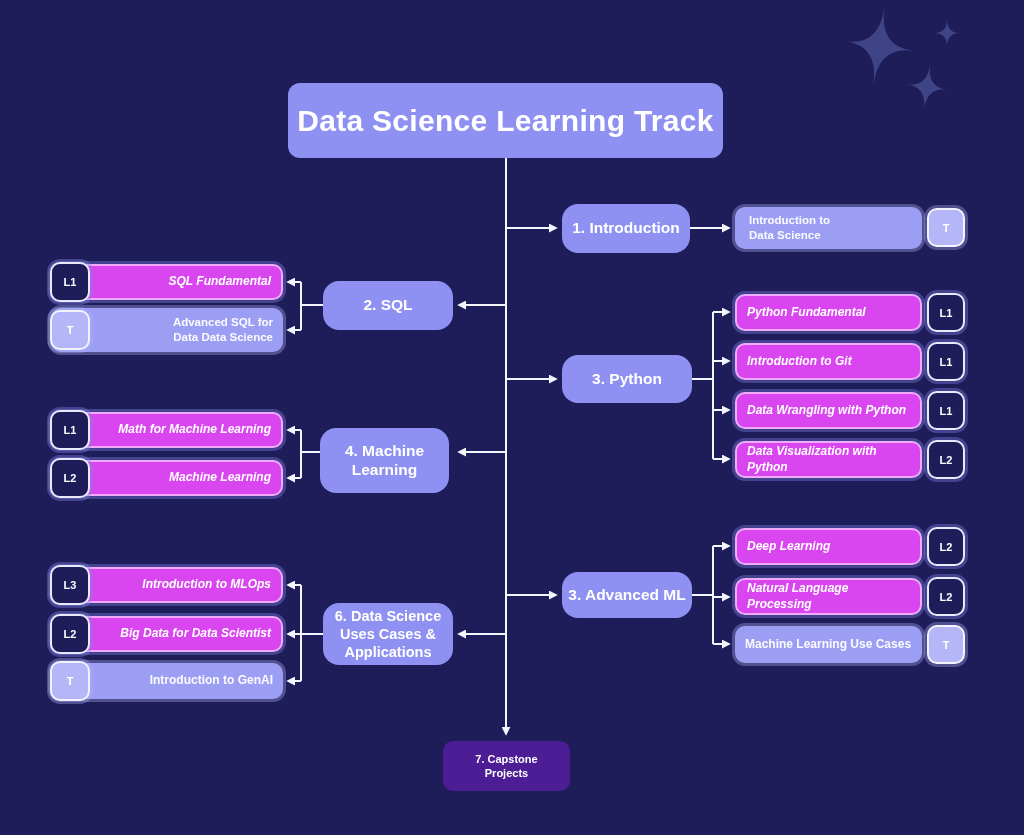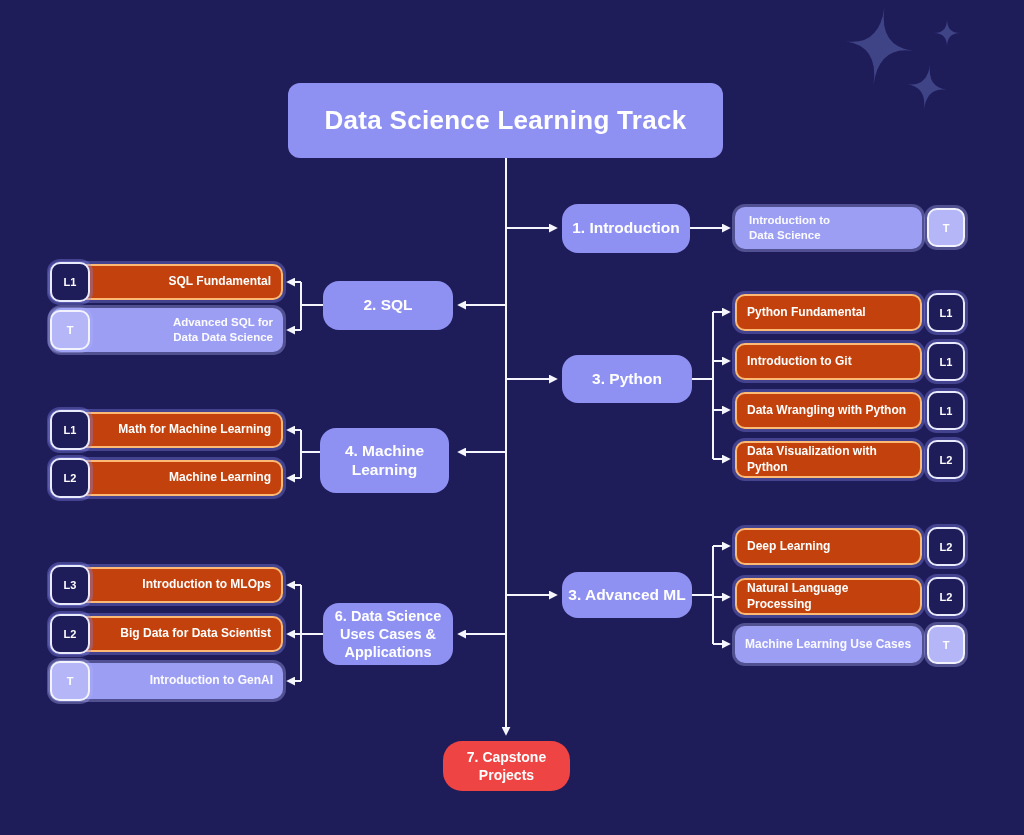--- a/index.html
+++ b/index.html
@@ -7,38 +7,39 @@
     position:relative;width:1024px;height:835px;background:#1f1c5a;
     overflow:hidden;font-family:"Liberation Sans","DejaVu Sans",sans-serif;
   }
   .canvas svg.connectors{position:absolute;left:0;top:0;z-index:1;}
   .box{
     position:absolute;box-sizing:border-box;display:flex;align-items:center;
     font-weight:bold;color:#ffffff;white-space:pre-line;z-index:2;
   }
   .title{
     background:#8f91f2;border-radius:12px;justify-content:center;
-    font-size:26px;letter-spacing:.3px;
+    font-size:30px;letter-spacing:.3px;
   }
   .node{
     background:#8f91f2;border-radius:16px;justify-content:center;
     text-align:center;font-size:15.5px;line-height:1.22;
   }
   .node.small-text{font-size:14.5px;line-height:1.25;}
   .capstone{
-    background:#ef4444;border-radius:19px;justify-content:center;
-    text-align:center;font-size:14px;line-height:1.3;
+    background:#4c1d95;border-radius:10px;justify-content:center;
+    text-align:center;font-size:11px;line-height:1.3;
   }
   .course{border-radius:10px;font-size:12px;line-height:1.28;}
   .course.right{justify-content:flex-start;padding-left:10px;padding-right:6px;text-align:left;}
   .course.left{justify-content:flex-end;padding-right:10px;padding-left:6px;text-align:right;}
   .course.two-line{font-size:11.5px;padding-left:14px;}
   .course.outline{
-    border:2px solid #fdba74;background:#c2410c;
+    border:2px solid #f0abfc;background:#d946ef;
     box-shadow:0 0 0 3px rgba(129,132,232,.38);
+    font-style:italic;
   }
   .course.filled{
     background:#9c9ef4;color:#fbfbff;
     box-shadow:0 0 0 3px rgba(176,178,249,.35);
   }
   .badge{
     position:absolute;box-sizing:border-box;display:flex;align-items:center;
     justify-content:center;border-radius:10px;font-weight:bold;font-size:11px;
     color:#ffffff;z-index:3;
   }

